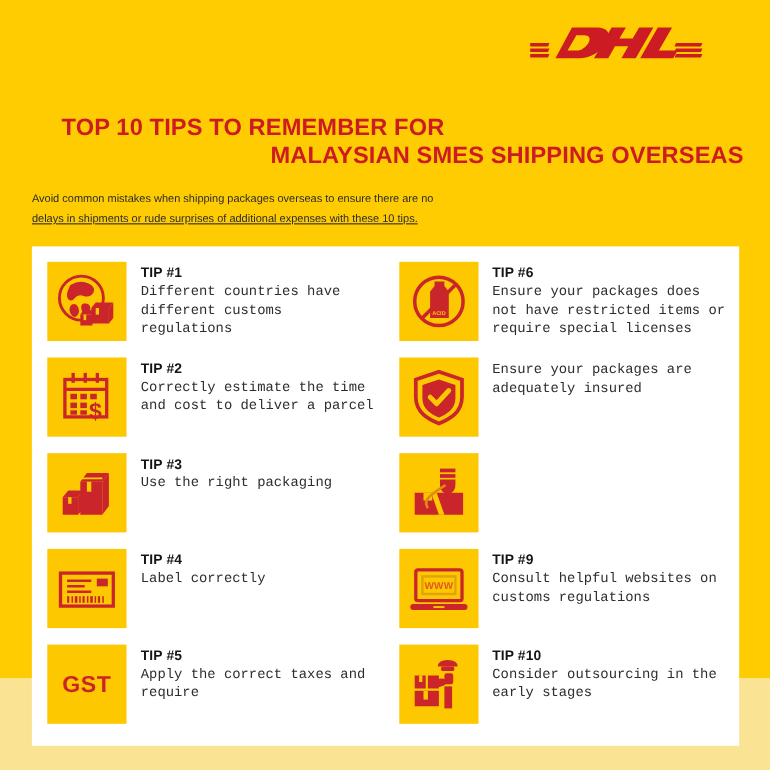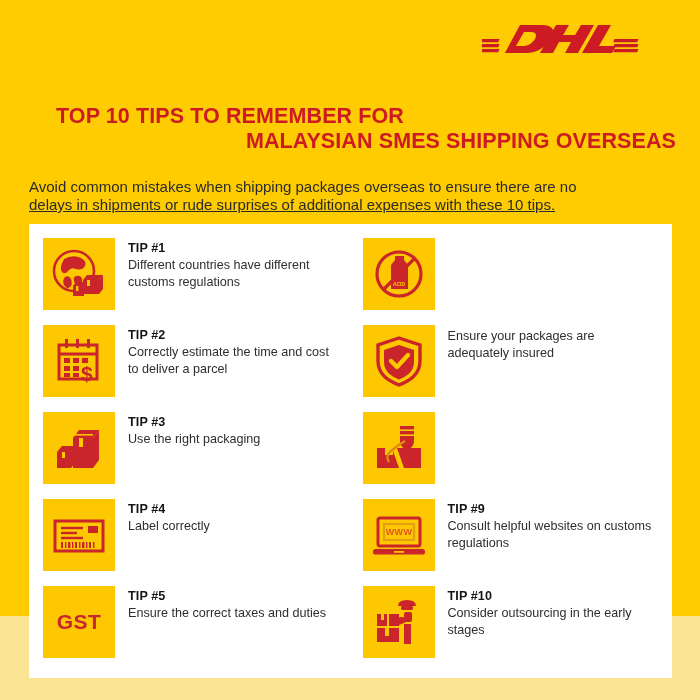--- a/index.html
+++ b/index.html
@@ -36,21 +36,21 @@
     text-transform:uppercase;
     margin-left:27px;
   }
   .headline .l2{display:block;text-align:right;}
 
   .subhead{
     position:absolute;
     left:29px;top:163px;
     width:560px;
     color:#2B2B2B;
-    font-size:15px;
+    font-size:10px;
     line-height:18px;
   }
   .subhead .s2{display:block;text-decoration:underline;}
 
   
   .card{
     position:absolute;
     left:29px;top:224px;
     width:643px;height:454px;
     background:#FFFFFF;
@@ -93,20 +93,21 @@
     font-size:12.6px;
     line-height:16px;
     letter-spacing:0.1px;
   }
   .tip-text{
     color:#2E2E2E;
     font-size:12.6px;
     line-height:17px;
     margin-top:1px;
     max-width:215px;
+    font-family:Liberation Mono, monospace;
   }
   .col.right .tip-text{max-width:212px;}
 
   .gst-text{
     font-family:"Liberation Sans", sans-serif;
     font-weight:bold;
     font-size:21px;
     fill:#C9252B;
     letter-spacing:0.5px;
   }
@@ -276,36 +277,40 @@
         </div>
 
         <div class="tip">
           <div class="tip-icon">
             <svg viewBox="0 0 72 72" xmlns="http://www.w3.org/2000/svg">
               <text x="36" y="43" text-anchor="middle" class="gst-text">GST</text>
             </svg>
           </div>
           <div class="tip-body">
             <div class="tip-label">TIP #5</div>
-            <div class="tip-text">Ensure the correct taxes and duties</div>
+            <div class="tip-text">Apply the correct taxes and require</div>
           </div>
         </div>
 
       </div>
 
       <div class="col right">
 
         <div class="tip">
           <div class="tip-icon">
             <svg viewBox="0 0 72 72" xmlns="http://www.w3.org/2000/svg">
               <path d="M32 18 h9 v4 l4 5 v24 H28 v-24 l4 -5 Z" fill="#C9252B"></path>
               <text x="36" y="48" text-anchor="middle" class="acid-text">ACID</text>
               <circle cx="36" cy="36" r="22" fill="none" stroke="#C9252B" stroke-width="3.2"></circle>
               <line x1="20" y1="52" x2="52" y2="20" stroke="#C9252B" stroke-width="3.2"></line>
             </svg>
+          </div>
+          <div class="tip-body">
+            <div class="tip-label">TIP #6</div>
+            <div class="tip-text">Ensure your packages does not have restricted items or require special licenses</div>
           </div>
         </div>
 
         <div class="tip">
           <div class="tip-icon">
             <svg viewBox="0 0 72 72" xmlns="http://www.w3.org/2000/svg">
               <path d="M36 13 L57 20 v16 c0 14 -11 20 -21 24 -10 -4 -21 -10 -21 -24 V20 Z" fill="none" stroke="#C9252B" stroke-width="3.4"></path>
               <path d="M36 20 L51 25 v12 c0 10 -8 14.5 -15 17.5 -7 -3 -15 -7.5 -15 -17.5 V25 Z" fill="#C9252B"></path>
               <path d="M28 36 l6 6 l11 -12" fill="none" stroke="#FDC800" stroke-width="4.4" stroke-linecap="round" stroke-linejoin="round"></path>
             </svg>

